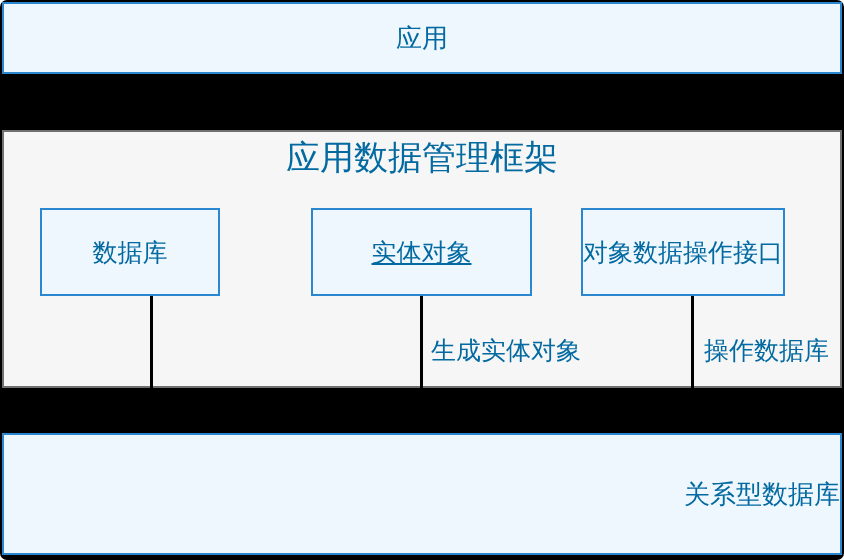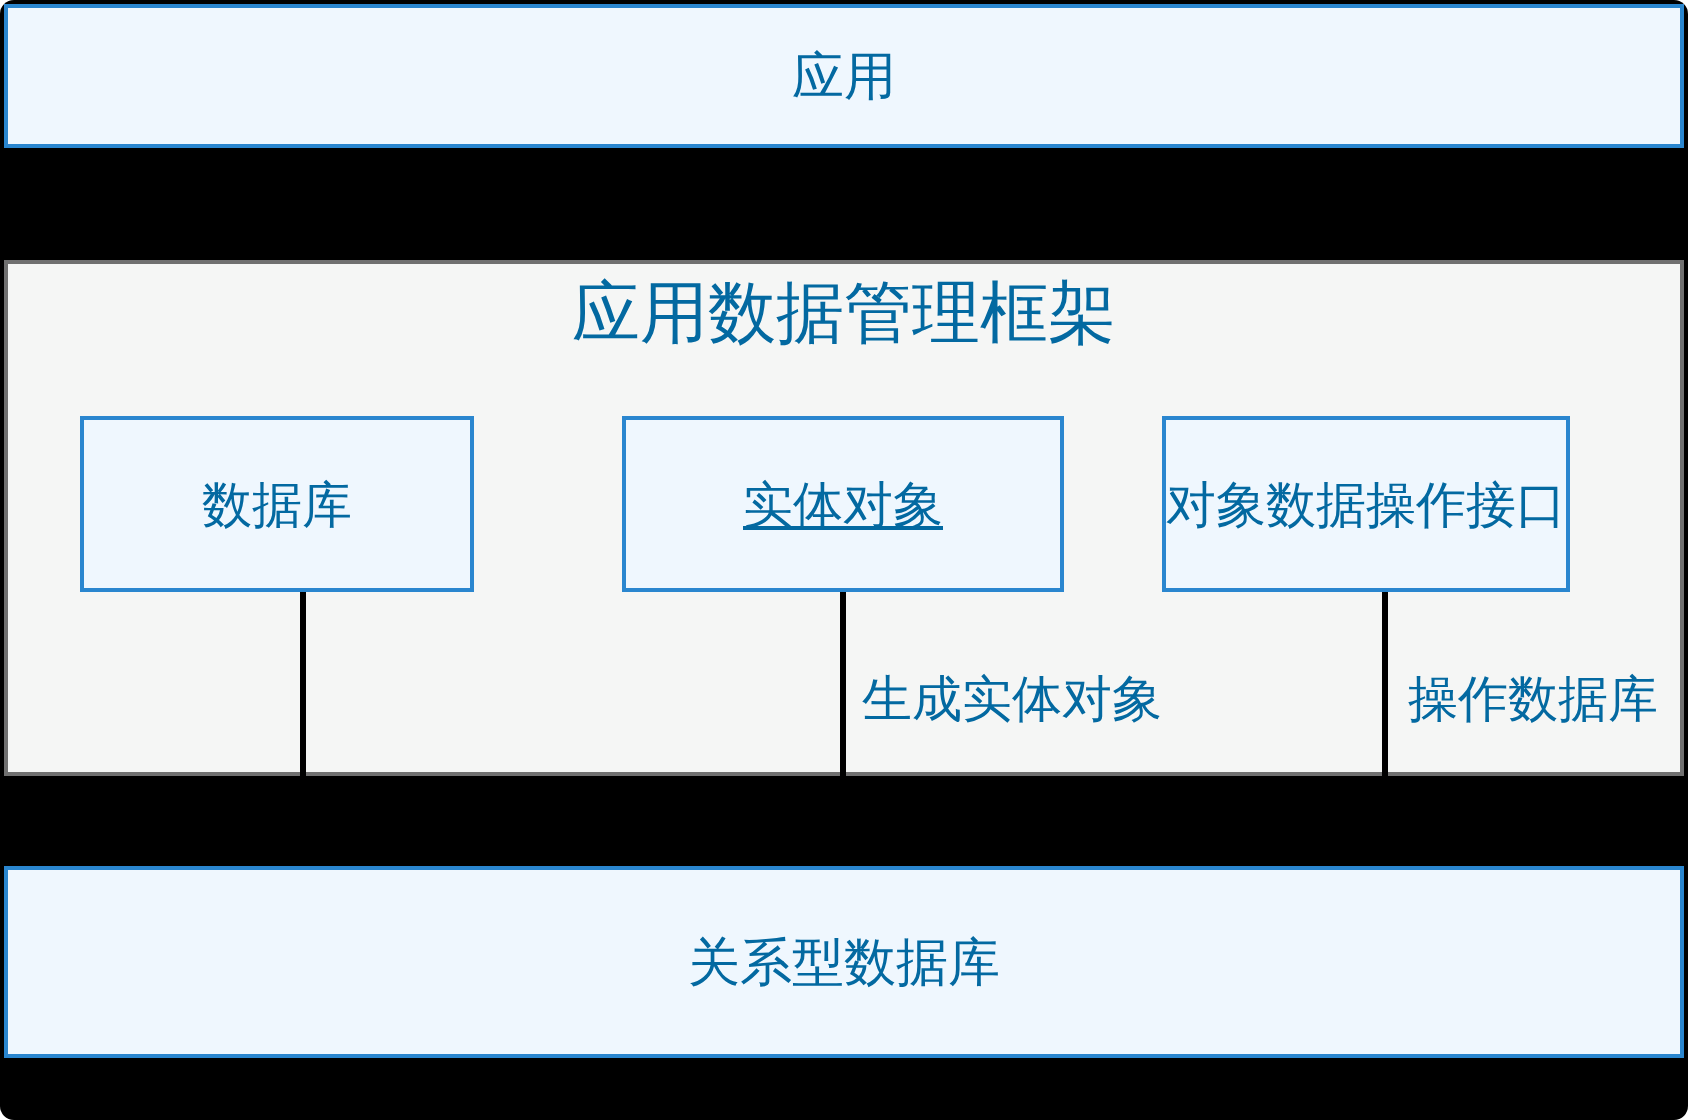--- a/index.html
+++ b/index.html
@@ -21,21 +21,21 @@
     left: 2px;
     width: 840px;
     background: #eff7fe;
     border: 2px solid #2a86cf;
     display: flex;
     align-items: center;
     justify-content: center;
     font-size: 26px;
   }
   .band-box.top    { top: 2px;   height: 72px; }
-  .band-box.bottom { top: 433px; height: 96px; }
+  .band-box.bottom { top: 433px; height: 122px; justify-content: flex-end; }
 
   .panel {
     position: absolute;
     left: 2px;
     top: 130px;
     width: 840px;
     height: 258px;
     background: #f5f6f5;
     border: 2px solid #707070;
   }
@@ -53,21 +53,21 @@
     position: absolute;
     top: 208px;
     height: 88px;
     background: #eff7fe;
     border: 2px solid #2a86cf;
     display: flex;
     align-items: center;
     justify-content: center;
     font-size: 25px;
   }
-  .inner-box.b1 { left: 40px;  width: 197px; }
+  .inner-box.b1 { left: 40px;  width: 180px; }
   .inner-box.b2 { left: 311px; width: 221px; text-decoration: underline; }
   .inner-box.b3 { left: 581px; width: 204px; }
 
   .vline {
     position: absolute;
     top: 296px;
     width: 3px;
     height: 92px;
     background: #000000;
   }

